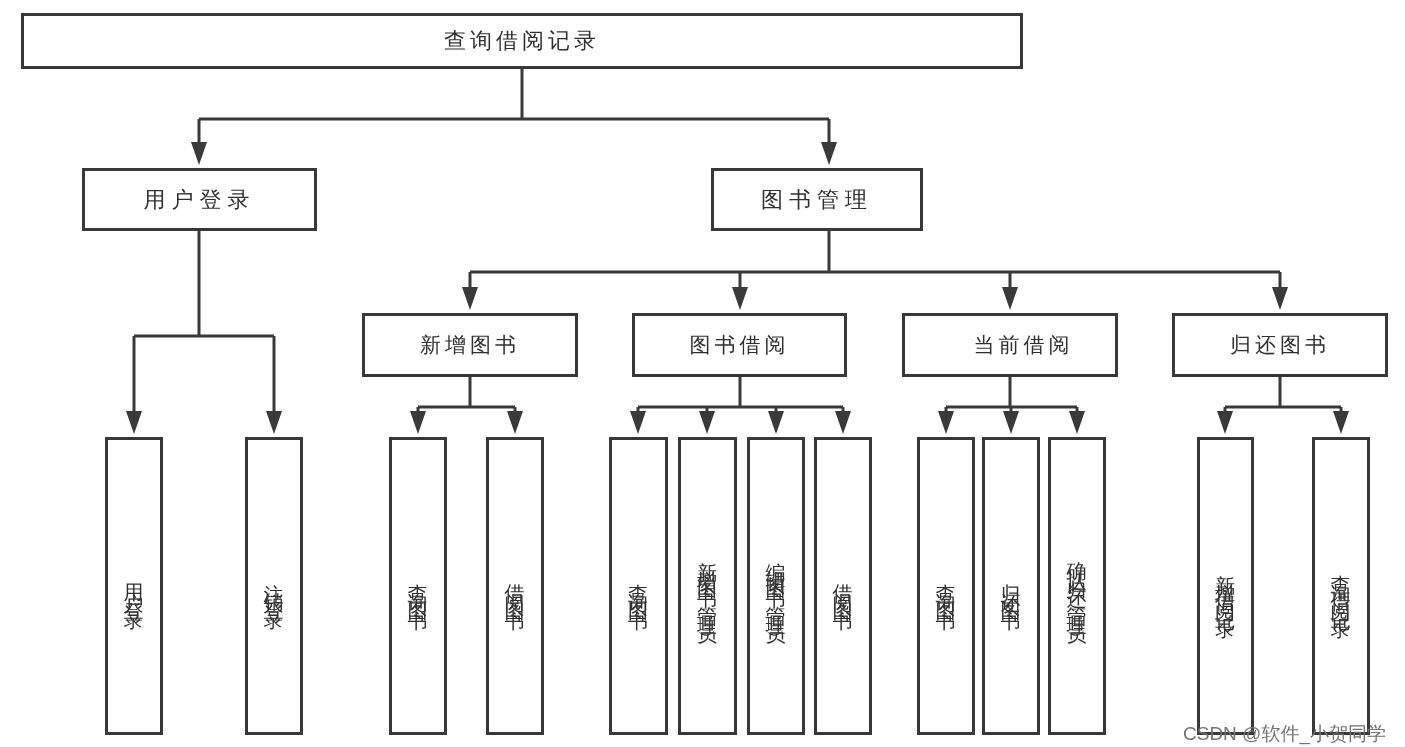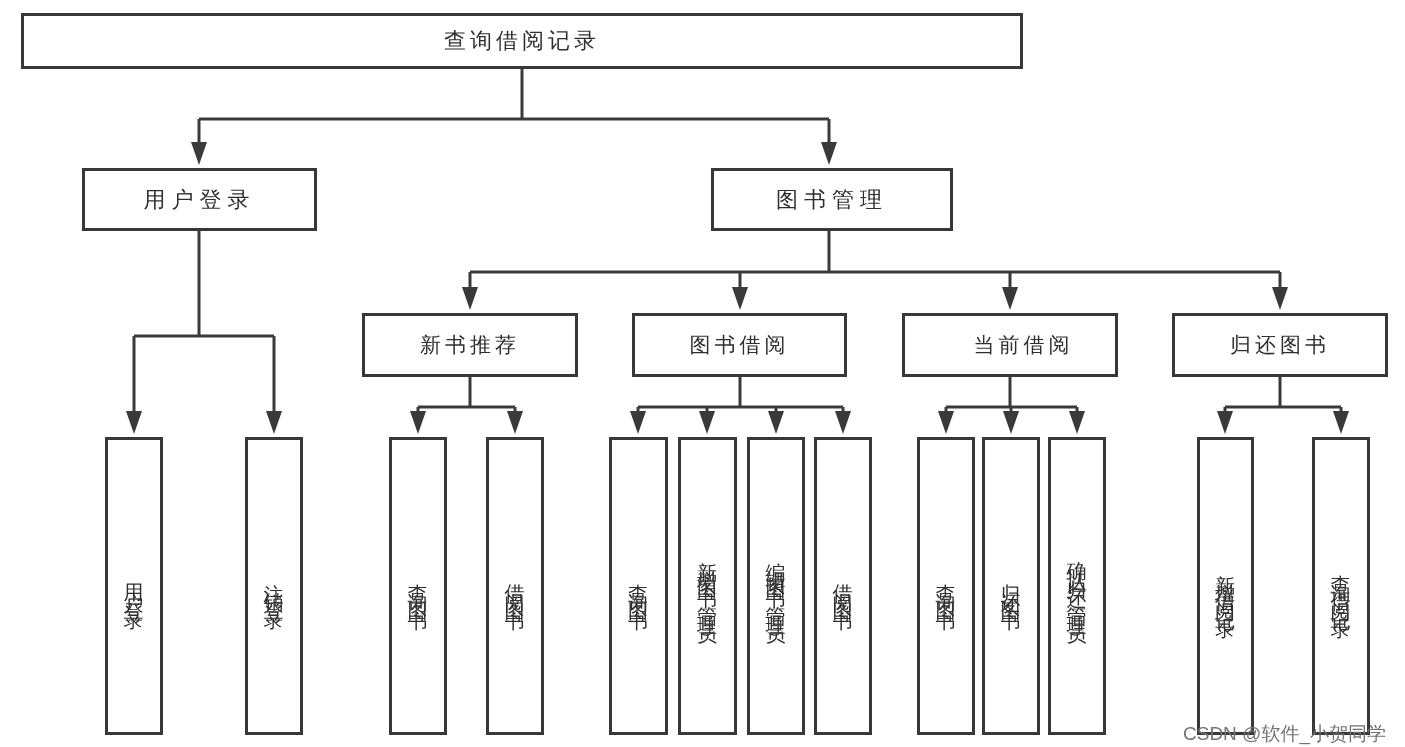--- a/index.html
+++ b/index.html
@@ -78,23 +78,23 @@
       <polygon points="1003,411 1019,411 1011,434"></polygon>
       <polygon points="1069,411 1085,411 1077,434"></polygon>
       <polygon points="1217,411 1233,411 1225,434"></polygon>
       <polygon points="1333,411 1349,411 1341,434"></polygon>
     </g>
   </svg>
 
   <div class="node h-root" style="left:21px; top:13px; width:1002px; height:56px;">查询借阅记录</div>
 
   <div class="node h-lvl" style="left:82px; top:168px; width:235px; height:63px;">用户登录</div>
-  <div class="node h-lvl" style="left:711px; top:168px; width:242px; height:63px;text-align:right;">图书管理</div>
+  <div class="node h-lvl" style="left:711px; top:168px; width:212px; height:63px;text-align:right;">图书管理</div>
 
-  <div class="node h-lvl3" style="left:362px; top:313px; width:216px; height:64px;">新书推荐</div>
+  <div class="node h-lvl3" style="left:362px; top:313px; width:216px; height:64px;">新增图书</div>
   <div class="node h-lvl3" style="left:632px; top:313px; width:215px; height:64px;">图书借阅</div>
   <div class="node h-lvl3" style="left:902px; top:313px; width:216px; height:64px;padding-left:27px;">当前借阅</div>
   <div class="node h-lvl3" style="left:1172px; top:313px; width:216px; height:64px;">归还图书</div>
 
   <div class="node v" style="left:105px; top:437px; width:58px; height:298px;">用户登录</div>
   <div class="node v" style="left:245px; top:437px; width:58px; height:298px;">注销登录</div>
 
   <div class="node v" style="left:389px; top:437px; width:58px; height:298px;">查询图书</div>
   <div class="node v" style="left:486px; top:437px; width:58px; height:298px;">借阅图书</div>
 

